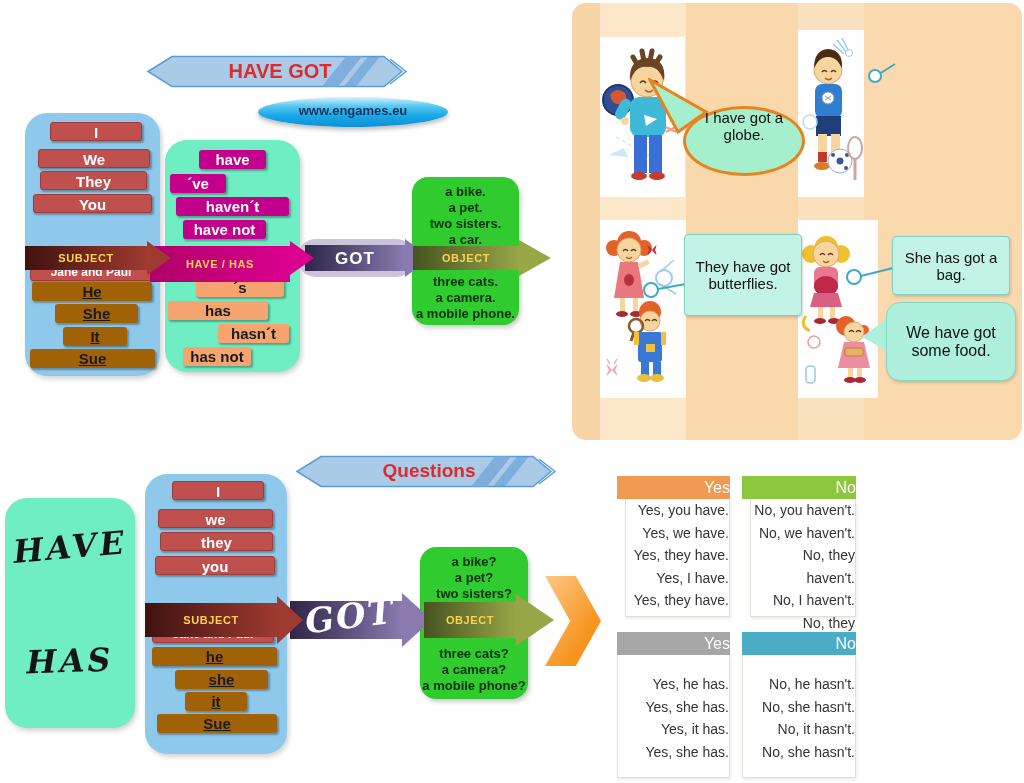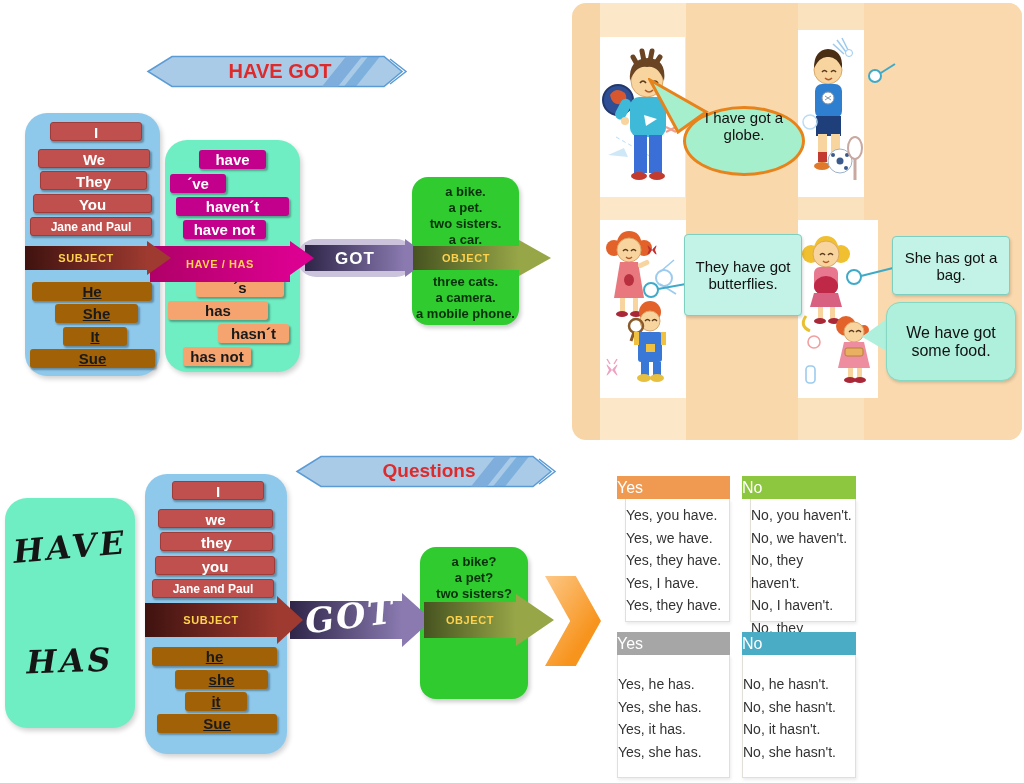--- a/index.html
+++ b/index.html
@@ -15,21 +15,21 @@
            background:linear-gradient(180deg,#D6F2FD 0%,#5BC8F0 30%,#18A8E8 62%,#0E90D8 100%);
            box-shadow:0 3px 4px rgba(0,0,0,.25);text-align:center;}
   .website span{display:inline-block;margin-top:6px;font-size:13px;font-weight:bold;color:#16305E;}
   
   .panel{position:absolute;border-radius:22px;box-shadow:2px 3px 5px rgba(0,0,0,.18);}
   .blue-panel{background:#8EC9EC;}
   .mint-panel{background:#6FEDC3;}
   
   .chip{position:absolute;height:19px;line-height:19px;text-align:center;font-weight:bold;
         font-size:15px;border-radius:3px;box-shadow:1.5px 2px 2px rgba(0,0,0,.3);}
-  .chip.small{font-size:12px;}
+  .chip.small{font-size:12px;margin-top:45px;}
   .red{background:#C0504D;color:#fff;border:1px solid #9E3C39;box-sizing:border-box;}
   .magenta{background:#C2008C;color:#fff;}
   .salmon{background:#F5A470;color:#1a1a1a;}
   .cream{background:#a16207;color:#1a1a1a;text-decoration:underline;}
   
   .band{position:absolute;display:flex;align-items:center;justify-content:center;}
   .band-label{color:#FFD24D;font-weight:bold;font-size:11px;letter-spacing:.6px;}
   .head{position:absolute;clip-path:polygon(0 0,100% 50%,0 100%);}
   .grad-maroon{background:linear-gradient(90deg,#3F120F,#9E3A30);}
   .grad-magenta{background:linear-gradient(90deg,#B00068,#DB0090);}
@@ -58,44 +58,47 @@
   .tail-left{position:absolute;background:#AFF0DC;clip-path:polygon(100% 0,0 55%,100% 100%);}
   
   .chalk{position:absolute;font-style:italic;font-weight:bold;color:#151515;text-align:center;
          letter-spacing:3px;font-family:"DejaVu Serif",serif;}
   .chalk-got{position:absolute;font-style:italic;font-weight:bold;color:#fff;text-align:center;
          letter-spacing:2px;font-family:"DejaVu Serif",serif;font-size:34px;transform:rotate(-7deg);}
   
   .chevron{position:absolute;background:linear-gradient(125deg,#FDC887,#F7941E 70%);
            clip-path:polygon(0 0,55% 0,100% 50%,55% 100%,0 100%,45% 50%);}
   
-  .ans-table{position:absolute;font-size:14px;color:#333;text-align:left;}
+  .ans-table{position:absolute;font-size:14px;color:#333;text-align:right;}
   .ans-header{height:23px;line-height:23px;color:#fff;font-size:16px;}
   .ans-body{background:#fff;border:1px solid #E2DFD9;border-top:none;box-shadow:1px 2px 3px rgba(0,0,0,.08);}
   .h-orange{background:#EF9A50;}.h-green{background:#8DC63F;}.h-gray{background:#A6A6A6;}.h-blue{background:#4BACC6;}
-  .rows5{padding-top:5px;height:117px;margin-left:8px;}
+  .rows5{height:117px;margin-left:8px;}
   .rows5 .ans-row{line-height:22.6px;}
   .rows4{padding-top:18px;height:104px;}
   .rows4 .ans-row{line-height:22.5px;}
 </style>
 </head>
 <body>
 
 <div class="canvas">
 
   <div class="banner" style="left:146px;top:55px;width:268px;height:33px">
     <svg width="268" height="33" viewBox="0 0 268 33">
       <polygon points="2,16.5 26,1.5 238,1.5 256,16.5 238,31.5 26,31.5" fill="#A9CBE8" stroke="#5B9BD5" stroke-width="1.5"></polygon>
       <polygon points="176,31.5 200,1.5 216,1.5 192,31.5" fill="#7FADDC"></polygon>
       <polygon points="198,31.5 222,1.5 234,1.5 210,31.5" fill="#5B9BD5" opacity="0.55"></polygon>
       <polyline points="244,4 260,16.5 244,29" fill="none" stroke="#5B9BD5" stroke-width="1.5"></polyline>
     </svg>
     <div class="banner-text">HAVE GOT</div>
   </div>
 
+  <div class="website" style="left:258px;top:97px;width:190px;height:30px">
+    <span>www.engames.eu</span>
+  </div>
 
   <div class="panel blue-panel" style="left:25px;top:113px;width:135px;height:263px"></div>
   <div class="chip red" style="left:50px;top:122px;width:92px">I</div>
   <div class="chip red" style="left:38px;top:149px;width:112px">We</div>
   <div class="chip red" style="left:40px;top:171px;width:107px">They</div>
   <div class="chip red" style="left:33px;top:194px;width:119px">You</div>
   <div class="chip red small" style="left:30px;top:217px;width:122px">Jane and Paul</div>
   <div class="chip cream" style="left:32px;top:282px;width:120px">He</div>
   <div class="chip cream" style="left:55px;top:304px;width:83px">She</div>
   <div class="chip cream" style="left:63px;top:327px;width:64px">It</div>
@@ -321,20 +324,25 @@
   <div class="chip cream" style="left:175px;top:670px;width:93px">she</div>
   <div class="chip cream" style="left:185px;top:692px;width:62px">it</div>
   <div class="chip cream" style="left:157px;top:714px;width:120px">Sue</div>
 
   <div class="greenbox" style="left:420px;top:547px;width:108px;height:152px">
     <div style="padding-top:7px">
       <div class="line">a bike?</div>
       <div class="line">a pet?</div>
       <div class="line">two sisters?</div>
     </div>
+    <div style="position:absolute;top:99px;left:0;right:0">
+      <div class="line">three cats?</div>
+      <div class="line">a camera?</div>
+      <div class="line">a mobile phone?</div>
+    </div>
   </div>
 
   <div class="band grad-purple" style="left:290px;top:601px;width:112px;height:38px;z-index:2"></div>
   <div class="head" style="left:402px;top:593px;width:30px;height:54px;background:#8A7AB0;z-index:3"></div>
   <div class="band grad-maroon" style="left:145px;top:603px;width:132px;height:34px;z-index:3">
     <span class="band-label">SUBJECT</span>
   </div>
   <div class="head" style="left:277px;top:596px;width:26px;height:48px;background:#9E3A30;z-index:4"></div>
   <div class="chalk-got" style="left:300px;top:596px;width:100px;z-index:5">GOT</div>
   <div class="band grad-olive" style="left:424px;top:602px;width:92px;height:36px;z-index:3">

